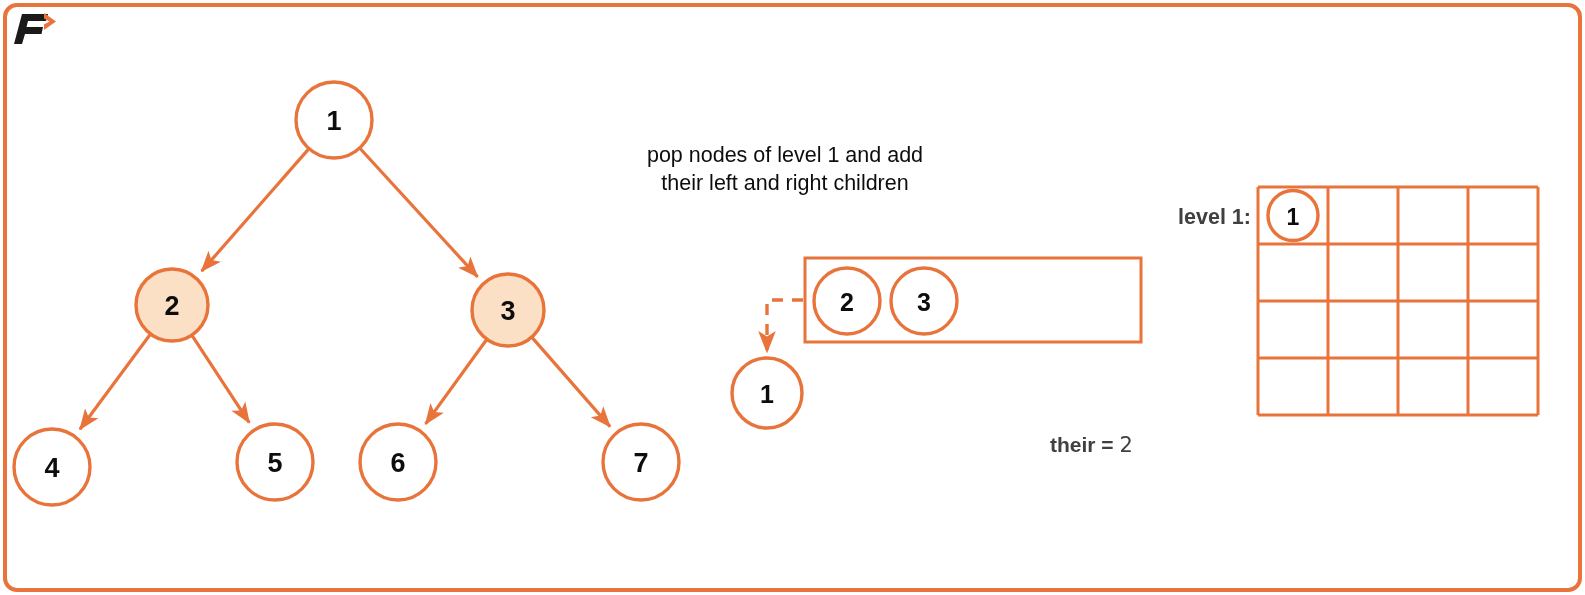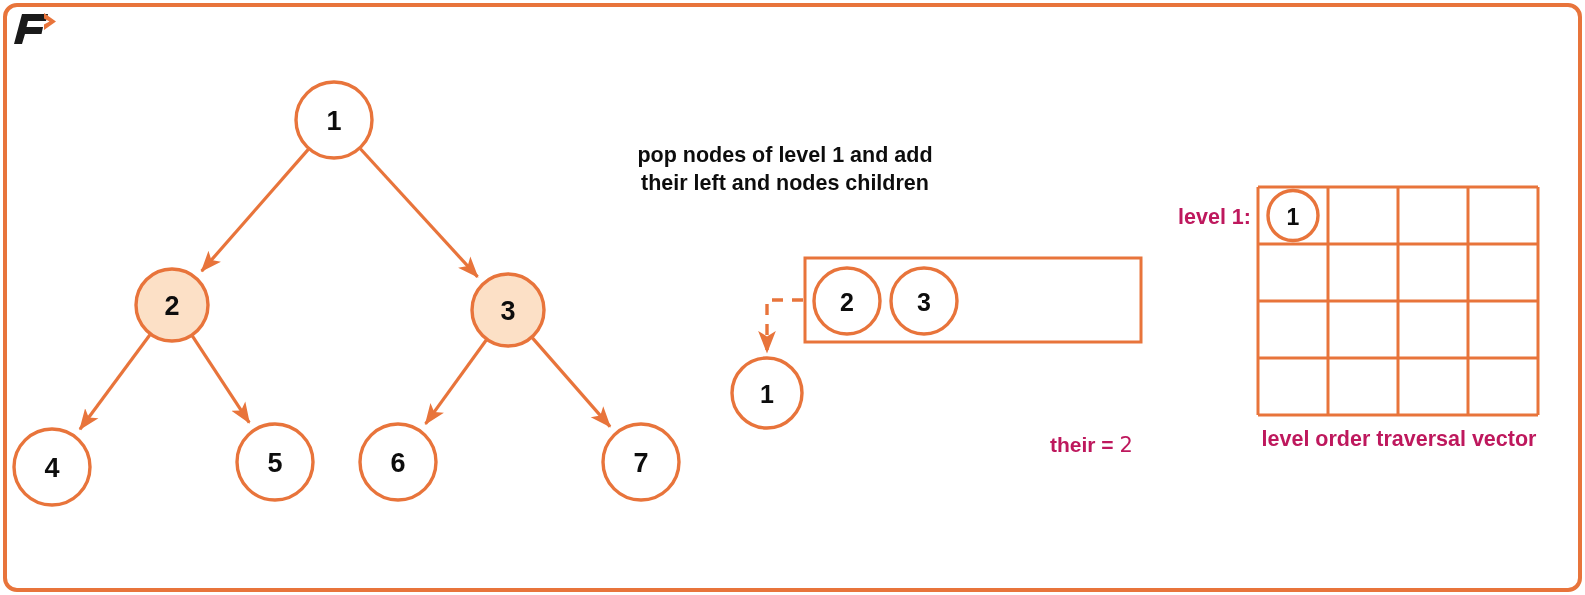--- a/index.html
+++ b/index.html
@@ -29,29 +29,29 @@
     white-space: nowrap;
   }
   .tree-node-label { font-size: 27px; }
   .queue-node-label { font-size: 25px; }
   .popped-node-label { font-size: 25px; }
   .grid-node-label { font-size: 23px; }
 
   .caption {
     position: absolute;
     font-weight: bold;
-    color: #be185d;
+    color: #404040;
     white-space: nowrap;
   }
   #title-block {
     position: absolute;
     left: 785px; top: 141px;
     transform: translateX(-50%);
     text-align: center;
-    font-weight: bold;
+    font-weight: normal;
     font-size: 21.5px;
     line-height: 28px;
     color: #0d0d0d;
     white-space: nowrap;
   }
   #queue-caption {
     left: 973px; top: 352px;
     transform: translateX(-50%);
     font-size: 21.5px;
   }
@@ -134,29 +134,28 @@
         <line x1="1468" y1="187" x2="1468" y2="415"></line>
         <line x1="1538" y1="187" x2="1538" y2="415"></line>
       </g>
     <g id="vector-circles">
         <circle cx="1293" cy="215.5" r="25" fill="#FFFFFF" stroke="#E8743B" stroke-width="3.4"></circle>
       </g>
   </svg>
 
   <div id="title-block">
     <div>pop nodes of level 1 and add</div>
-    <div>their left and nodes children</div>
+    <div>their left and right children</div>
   </div>
 
 
   <div class="caption" id="size-caption"><span>their = </span><span class="size-value">2</span></div>
 
   <div class="caption" id="level-label">level 1:</div>
 
-  <div class="caption" id="vector-caption">level order traversal vector</div>
 
   <div id="text-layer">
       <div class="node-label tree-node-label" style="left: 334px; top: 121px;">1</div>
       <div class="node-label tree-node-label" style="left: 172px; top: 306px;">2</div>
       <div class="node-label tree-node-label" style="left: 508px; top: 311px;">3</div>
       <div class="node-label tree-node-label" style="left: 52px; top: 468px;">4</div>
       <div class="node-label tree-node-label" style="left: 275px; top: 463px;">5</div>
       <div class="node-label tree-node-label" style="left: 398px; top: 463px;">6</div>
       <div class="node-label tree-node-label" style="left: 641px; top: 463px;">7</div>
       <div class="node-label queue-node-label" style="left: 847px; top: 302px;">2</div>

